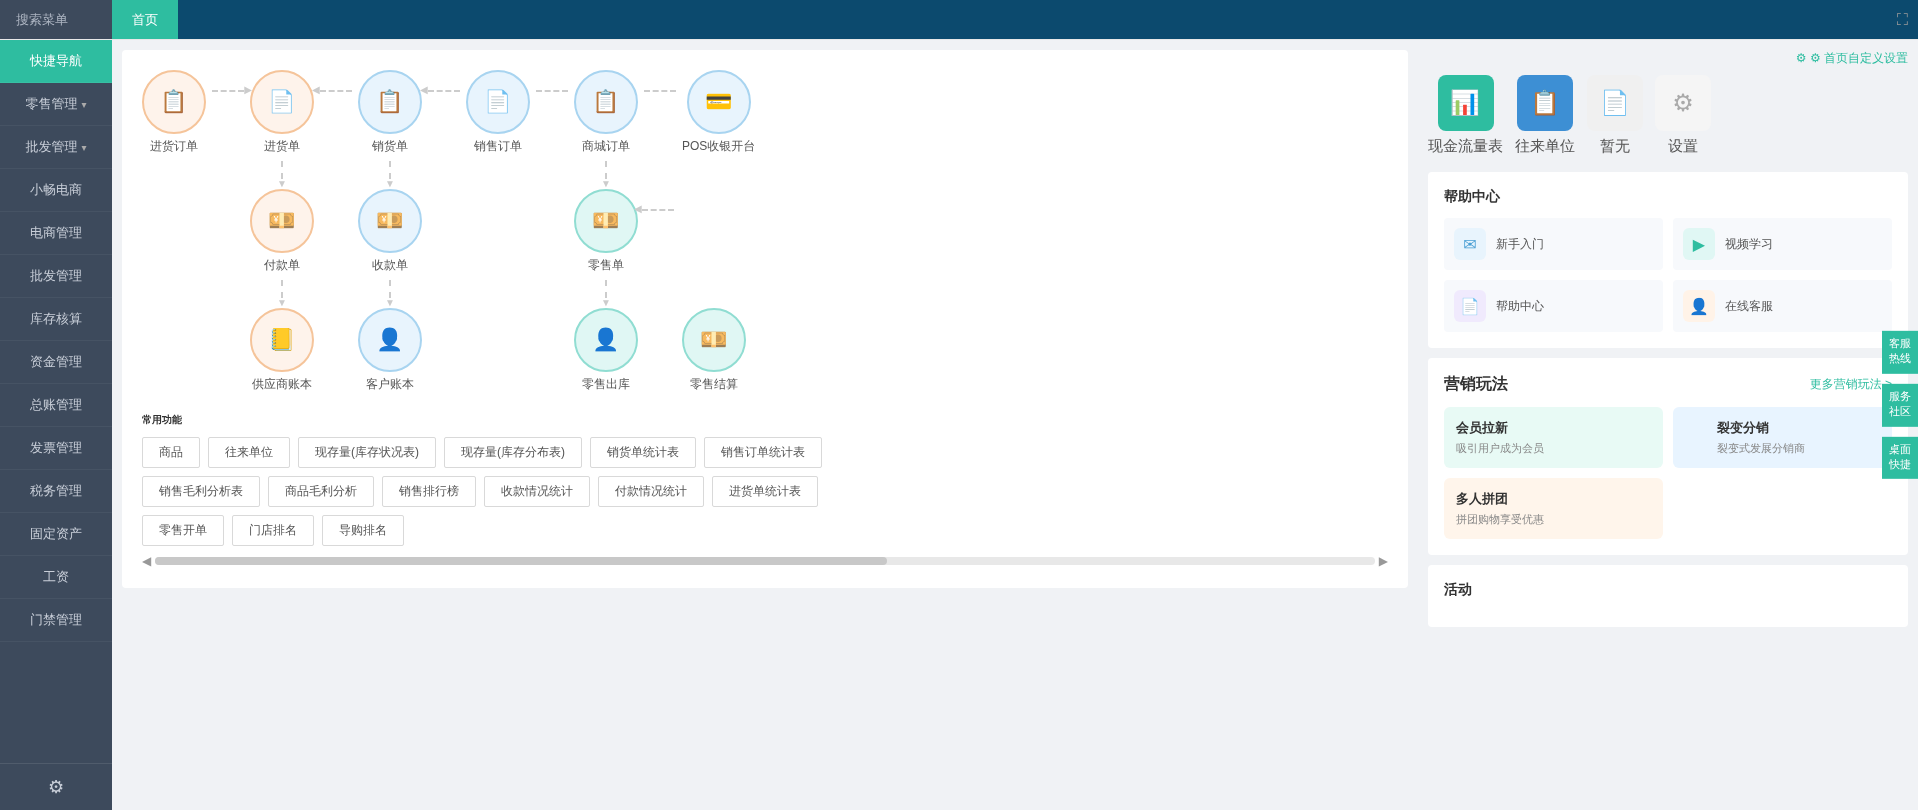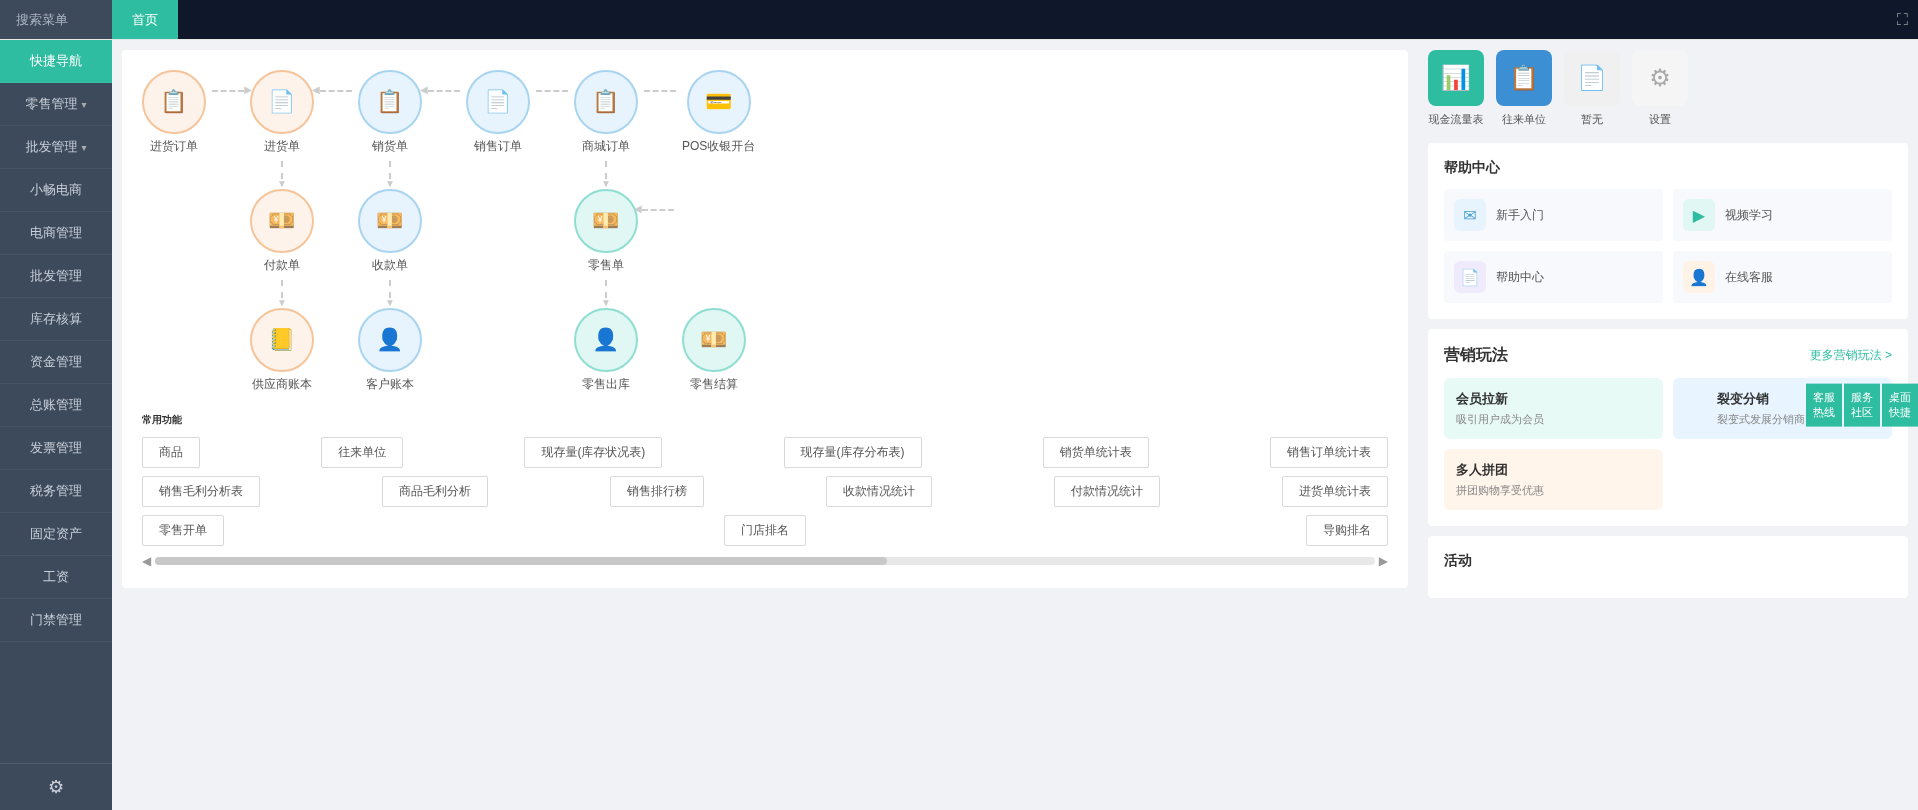--- a/index.html
+++ b/index.html
@@ -1,19 +1,19 @@
 <!DOCTYPE html>
 <html><head>
   <meta charset="utf-8">
   <style>
     * { margin: 0; padding: 0; box-sizing: border-box; }
     body { font-family: 'Microsoft YaHei', sans-serif; font-size: 13px; background: #f0f2f5; display: flex; flex-direction: column; height: 810px; overflow: hidden; }
 
     
-    .top-bar { display: flex; align-items: center; height: 40px; background: #0f172a; border-bottom: 1px solid #e8e8e8; flex-shrink: 0; }
+    .top-bar { display: flex; align-items: center; height: 40px; background: #0c4a6e; border-bottom: 1px solid #e8e8e8; flex-shrink: 0; }
     .search-menu { background: #3d4a5c; color: #adb5c2; padding: 0 16px; height: 100%; display: flex; align-items: center; font-size: 13px; cursor: pointer; width: 112px; }
     .tab-home { background: #2ebda0; color: #fff; padding: 0 20px; height: 100%; display: flex; align-items: center; font-size: 13px; cursor: pointer; }
     .top-spacer { flex: 1; }
     .fullscreen-btn { padding: 0 10px; color: #999; cursor: pointer; font-size: 16px; }
 
     
     .main-layout { display: flex; flex: 1; overflow: hidden; }
 
     
     .sidebar { width: 112px; background: #3d4a5c; display: flex; flex-direction: column; overflow-y: auto; flex-shrink: 0; }
@@ -33,21 +33,21 @@
     .quick-nav-card { background: #fff; border-radius: 4px; padding: 20px; margin-bottom: 10px; }
     .flow-circle { width: 64px; height: 64px; border-radius: 50%; display: flex; align-items: center; justify-content: center; font-size: 22px; }
     .flow-circle.orange { background: #fef3eb; color: #e8955a; border: 2px solid #f5c49a; }
     .flow-circle.blue { background: #e8f4fd; color: #5aacde; border: 2px solid #a8d4f0; }
     .flow-circle.cyan { background: #e0f7f4; color: #40c4aa; border: 2px solid #90ddd2; }
     .flow-label { font-size: 12px; color: #555; text-align: center; }
 
     
     .common-func { margin-top: 10px; }
     .common-func-title { font-size: 10px; color: #333; margin-bottom: 10px; font-weight: bold; }
-    .func-btns { display: flex; flex-wrap: wrap; gap: 8px; justify-content: space-between; }
+    .func-btns { display: flex; flex-wrap: wrap; gap: 8px; }
     .func-btn { border: 1px solid #d9d9d9; background: #fff; color: #555; padding: 6px 16px; border-radius: 2px; cursor: pointer; font-size: 12px; white-space: nowrap; }
 
     
     .scroll-bar-area { margin-top: 8px; display: flex; align-items: center; gap: 4px; }
     .scroll-track { flex: 1; height: 8px; background: #e8e8e8; border-radius: 4px; }
     .scroll-thumb { width: 60%; height: 100%; background: #c8c8c8; border-radius: 4px; }
     .scroll-btn { color: #999; cursor: pointer; font-size: 12px; }
 
     
     .right-panel { width: 500px; padding: 10px; overflow-y: auto; flex-shrink: 0; }
@@ -56,21 +56,21 @@
     .customize-header { text-align: right; color: #2ebda0; font-size: 12px; margin-bottom: 8px; cursor: pointer; }
 
     
     .quick-icons { display: flex; gap: 12px; margin-bottom: 16px; }
     .quick-icon-item { display: flex; flex-direction: column; align-items: center; gap: 6px; cursor: pointer; }
     .quick-icon-box { width: 56px; height: 56px; border-radius: 8px; display: flex; align-items: center; justify-content: center; font-size: 24px; }
     .quick-icon-box.teal { background: #2ebda0; color: #fff; }
     .quick-icon-box.blue2 { background: #3d8fd4; color: #fff; }
     .quick-icon-box.gray { background: #f0f0f0; color: #999; }
     .quick-icon-box.gray2 { background: #f5f5f5; color: #aaa; }
-    .quick-icon-label { font-size: 11px; color: #555; }
+    .quick-icon-label { font-size: 15px; color: #555; }
 
     
     .section-card { background: #fff; border-radius: 4px; padding: 16px; margin-bottom: 10px; }
     .section-title { font-size: 14px; font-weight: bold; color: #333; margin-bottom: 12px; }
     .help-grid { display: grid; grid-template-columns: 1fr 1fr; gap: 10px; }
     .help-item { display: flex; align-items: center; gap: 10px; padding: 10px; background: #f7f9fc; border-radius: 4px; cursor: pointer; }
     .help-icon { width: 32px; height: 32px; border-radius: 6px; display: flex; align-items: center; justify-content: center; font-size: 16px; }
     .help-icon.blue { background: #e8f4fd; color: #4a9fd4; }
     .help-icon.teal2 { background: #e0f7f4; color: #2ebda0; }
     .help-icon.purple { background: #f0eafd; color: #9b6dd4; }
@@ -84,21 +84,21 @@
     .marketing-grid { display: grid; grid-template-columns: 1fr 1fr; gap: 10px; }
     .marketing-item { background: #f0f8ff; border-radius: 6px; padding: 12px; cursor: pointer; }
     .marketing-item-title { font-size: 13px; font-weight: bold; color: #333; margin-bottom: 4px; }
     .marketing-item-desc { font-size: 11px; color: #888; }
     .marketing-item.green { background: #e8faf5; }
     .marketing-item.light-blue { background: #e8f4ff; padding-left: 44px; }
     .marketing-item.light-purple { background: #f0ebff; }
     .marketing-item.light-orange { background: #fff5eb; }
 
     
-    .float-btns { position: fixed; right: 0; top: 50%; transform: translateY(-50%); display: flex; gap: 2px; z-index: 100; }
+    .float-btns { position: fixed; right: 0; top: 50%; transform: translateY(-50%); display: flex; flex-direction: column; gap: 10px; z-index: 100; font-family: Liberation Mono, monospace; }
     .float-btn { background: #2ebda0; color: #fff; width: 36px; padding: 6px 4px; text-align: center; font-size: 11px; cursor: pointer; line-height: 1.4; }
   </style>
 </head>
 <body>
 
 <div class="top-bar">
   <div class="search-menu">搜索菜单</div>
   <div class="tab-home">首页</div>
   <div class="top-spacer"></div>
   <div class="fullscreen-btn">⛶</div>
@@ -323,20 +323,24 @@
             <div class="scroll-thumb"></div>
           </div>
           <span class="scroll-btn">▶</span>
         </div>
 
       </div>
     </div>
 
     <div class="right-panel">
 
+      <div class="customize-header">
+        <span>⚙</span>
+        <span>⚙ 首页自定义设置</span>
+      </div>
 
       <div class="quick-icons">
         <div class="quick-icon-item">
           <div class="quick-icon-box teal">📊</div>
           <div class="quick-icon-label">现金流量表</div>
         </div>
         <div class="quick-icon-item">
           <div class="quick-icon-box blue2">📋</div>
           <div class="quick-icon-label">往来单位</div>
         </div>

